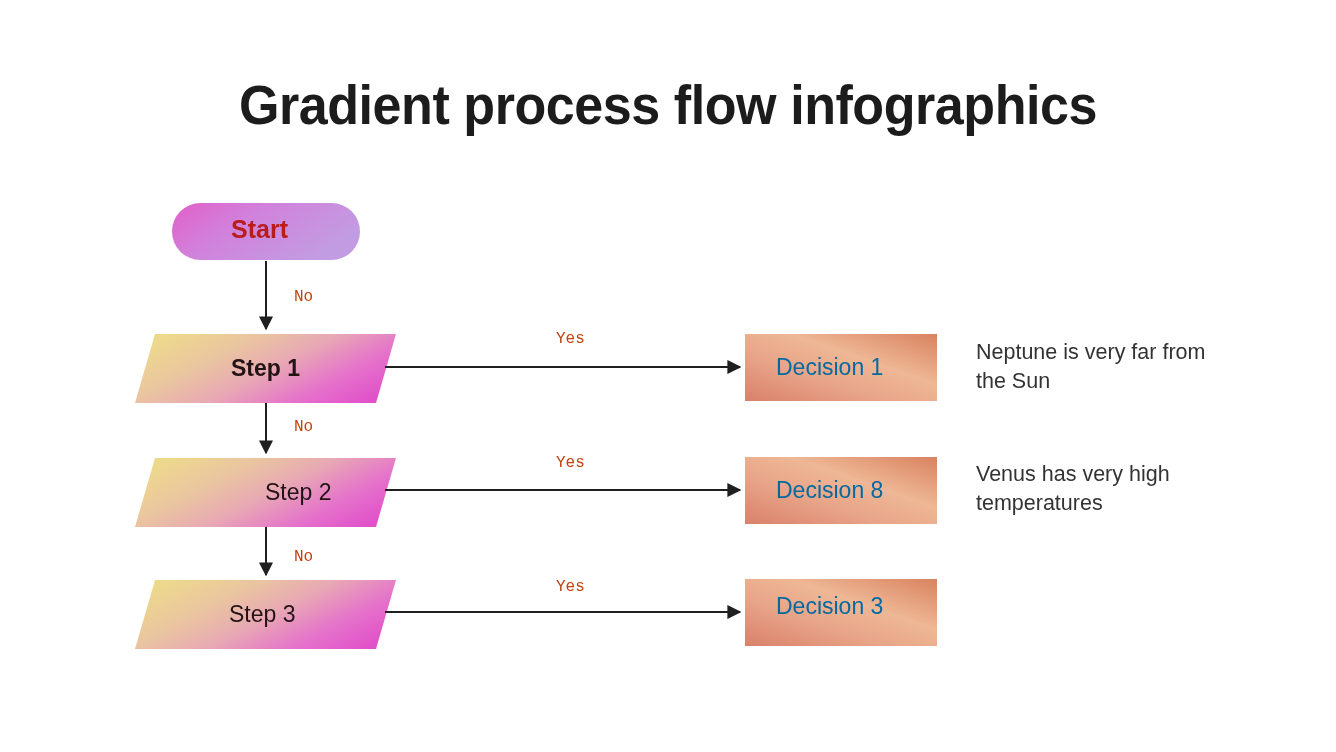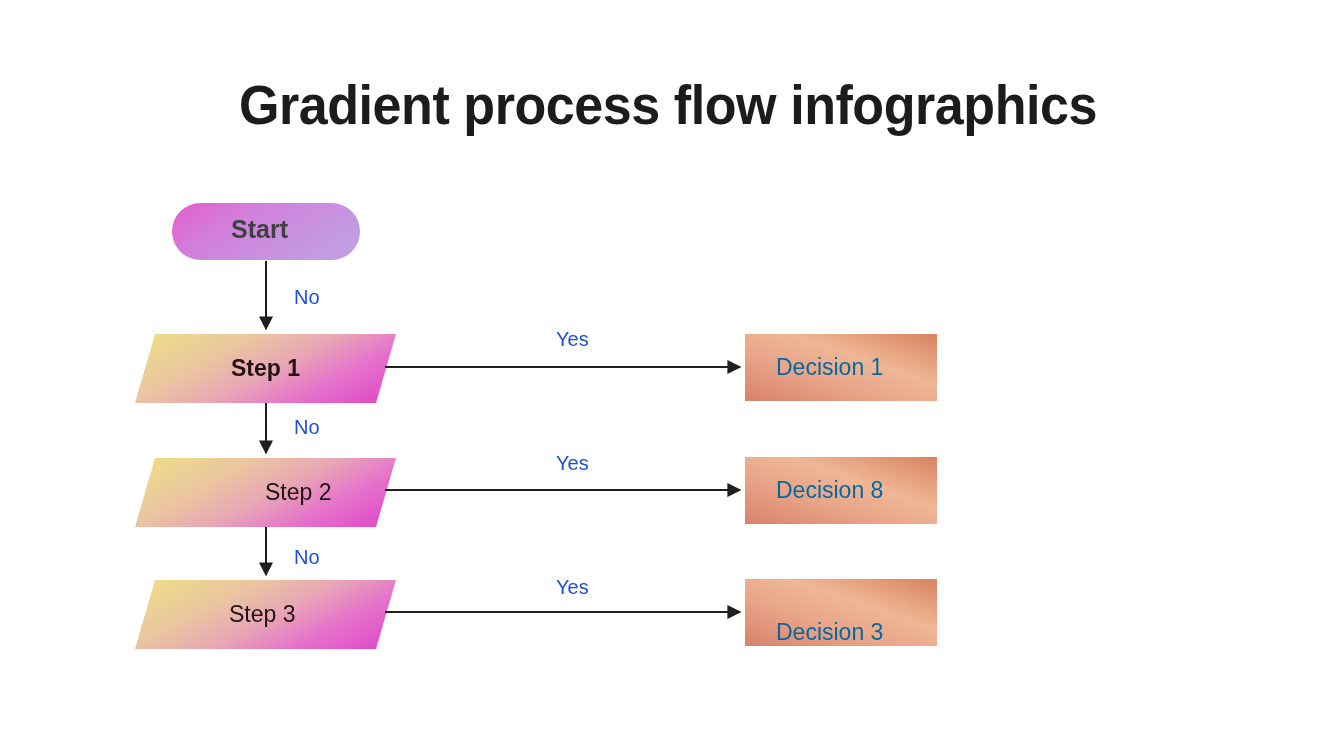--- a/index.html
+++ b/index.html
@@ -55,34 +55,35 @@
   .shape-label {
     position: absolute;
     color: #231316;
     font-size: 23px;
     line-height: 26px;
     white-space: nowrap;
   }
   .shape-label.start {
     font-weight: bold;
     font-size: 25px;
-    color: #404040;
+    color: #b91c1c;
     text-align: right;
   }
   .shape-label.decision {
     color: #0369a1;
   }
 
   
   .edge-label {
     position: absolute;
-    color: #1d4ed8;
-    font-size: 20px;
+    color: #c2410c;
+    font-size: 16px;
     line-height: 24px;
     white-space: nowrap;
+    font-family: Liberation Mono, monospace;
   }
 
   
   .desc {
     position: absolute;
     width: 252px;
     color: #333333;
     font-size: 21.5px;
     line-height: 29px;
   }
@@ -142,24 +143,26 @@
   </svg>
 
   <div class="shape-label start" style="left:231px; top:216px;">Start</div>
 
   <div class="shape-label" style="left:231px; top:355px;font-weight:bold;">Step 1</div>
   <div class="shape-label" style="left:229px; top:479px;margin-left:36px;">Step 2</div>
   <div class="shape-label" style="left:229px; top:601px;">Step 3</div>
 
   <div class="shape-label decision" style="left:776px; top:354px;">Decision 1</div>
   <div class="shape-label decision" style="left:776px; top:477px;">Decision 8</div>
-  <div class="shape-label decision" style="left:776px; top:619px;">Decision 3</div>
+  <div class="shape-label decision" style="left:776px; top:593px;">Decision 3</div>
 
   <div class="edge-label" style="left:294px; top:285px;">No</div>
   <div class="edge-label" style="left:294px; top:415px;">No</div>
   <div class="edge-label" style="left:294px; top:545px;">No</div>
 
   <div class="edge-label" style="left:556px; top:327px;">Yes</div>
   <div class="edge-label" style="left:556px; top:451px;">Yes</div>
   <div class="edge-label" style="left:556px; top:575px;">Yes</div>
 
+  <div class="desc" style="left:976px; top:338px;">Neptune is very far from the Sun</div>
+  <div class="desc" style="left:976px; top:460px;">Venus has very high temperatures</div>
 
 </div>
 
 </body></html>

